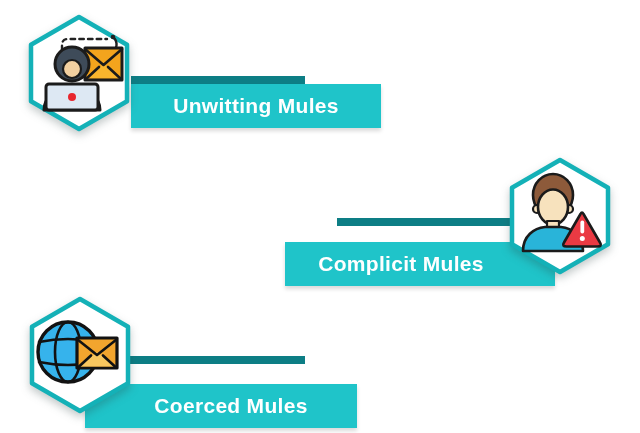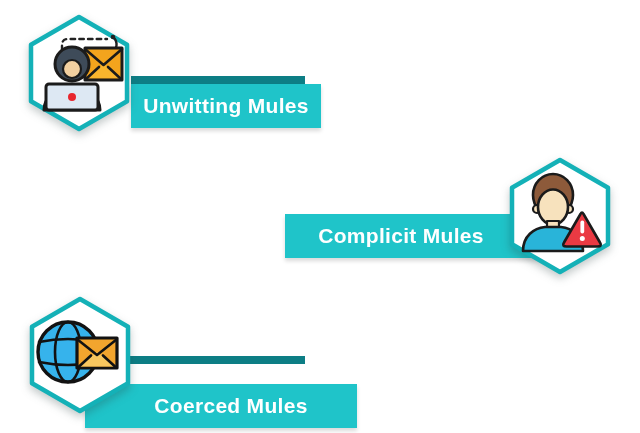--- a/index.html
+++ b/index.html
@@ -23,25 +23,25 @@
     box-shadow:0 3px 4px rgba(0,0,0,0.15);
   }
   .label{
     color:var(--label);font-weight:700;font-size:21px;letter-spacing:.3px;
     white-space:nowrap;line-height:44px;
   }
   .hex{position:absolute;width:102px;height:118px;z-index:3;}
   .hex svg{display:block;filter:drop-shadow(0px 4px 4px rgba(40,60,62,0.28));}
   
   .bar1{left:131px;top:76px;width:174px;}
-  .banner1{left:131px;top:84px;width:190px;box-sizing:border-box;}
+  .banner1{left:131px;top:84px;width:250px;box-sizing:border-box;}
   .hex1{left:28px;top:14px;}
   
   .bar2{left:337px;top:218px;width:223px;}
-  .banner2{left:285px;top:214px;width:270px;padding-right:38px;box-sizing:border-box;justify-content:center;}
+  .banner2{left:285px;top:242px;width:270px;padding-right:38px;box-sizing:border-box;justify-content:center;}
   .hex2{left:509px;top:157px;}
   
   .bar3{left:120px;top:356px;width:185px;}
   .banner3{left:85px;top:364px;width:272px;padding-left:20px;box-sizing:border-box;margin-top:20px;}
   .hex3{left:29px;top:296px;}
 </style>
 </head>
 <body>
 
 <div class="stage">

